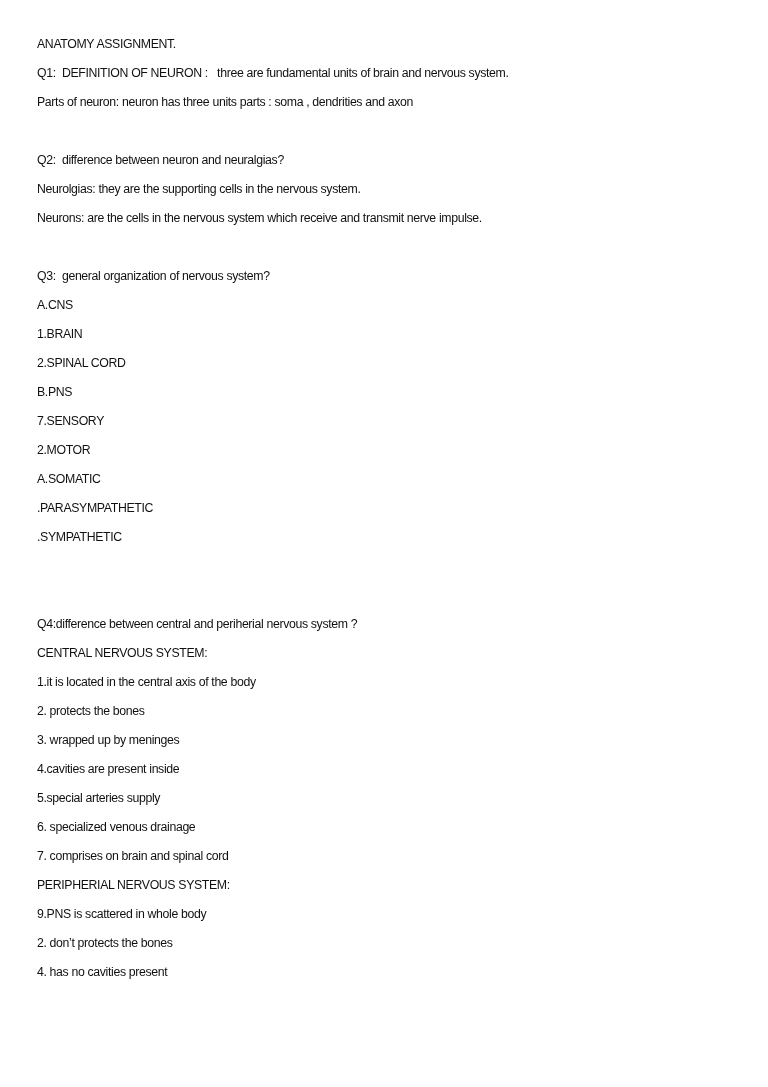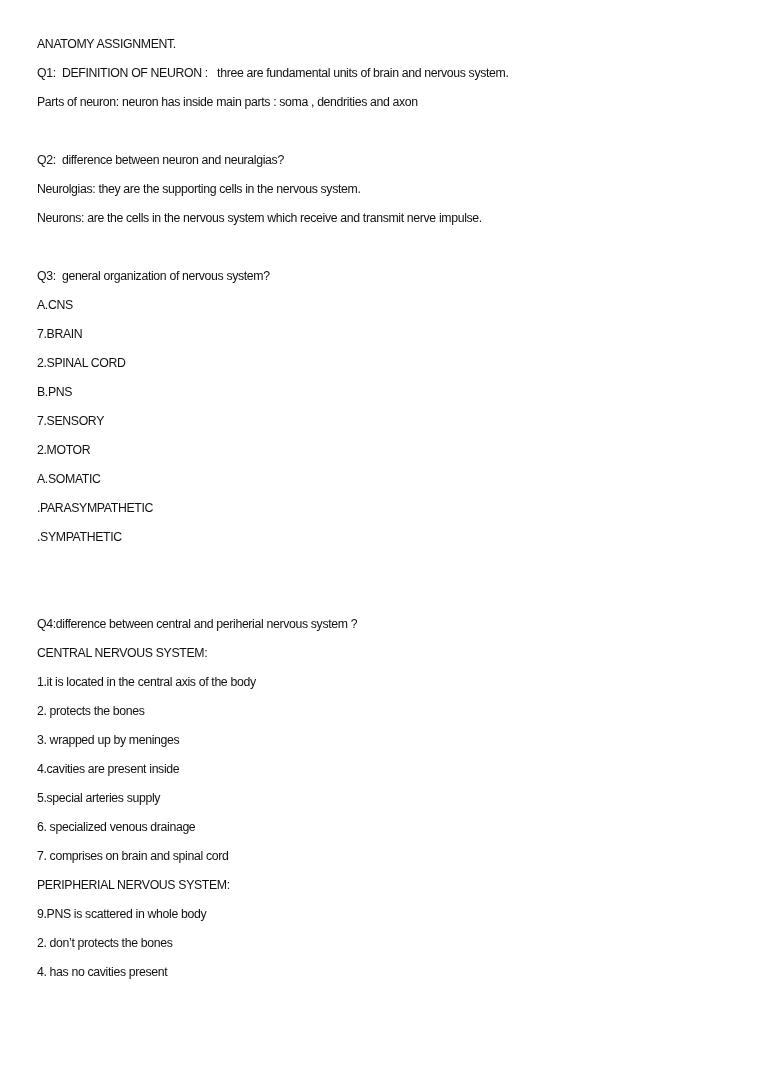--- a/index.html
+++ b/index.html
@@ -42,31 +42,31 @@
   </style>
 </head>
 <body>
 
 <div class="page">
   <div class="content">
 
     <div class="line">ANATOMY ASSIGNMENT.</div>
 
     <div class="line">Q1:  DEFINITION OF NEURON :   three are fundamental units of brain and nervous system.</div>
-    <div class="line">Parts of neuron: neuron has inside main parts : soma , dendrities and axon</div>
+    <div class="line">Parts of neuron: neuron has three units parts : soma , dendrities and axon</div>
     <div class="blank"></div>
 
     <div class="line">Q2:  difference between neuron and neuralgias?</div>
     <div class="line">Neurolgias: they are the supporting cells in the nervous system.</div>
     <div class="line">Neurons: are the cells in the nervous system which receive and transmit nerve impulse.</div>
     <div class="blank"></div>
 
     <div class="line">Q3:  general organization of nervous system?</div>
     <div class="line">A.CNS</div>
-    <div class="line">7.BRAIN</div>
+    <div class="line">1.BRAIN</div>
     <div class="line">2.SPINAL CORD</div>
     <div class="line">B.PNS</div>
     <div class="line">7.SENSORY</div>
     <div class="line">2.MOTOR</div>
     <div class="line">A.SOMATIC</div>
     <div class="line">.PARASYMPATHETIC</div>
     <div class="line">.SYMPATHETIC</div>
     <div class="blank"></div>
     <div class="blank"></div>
 

